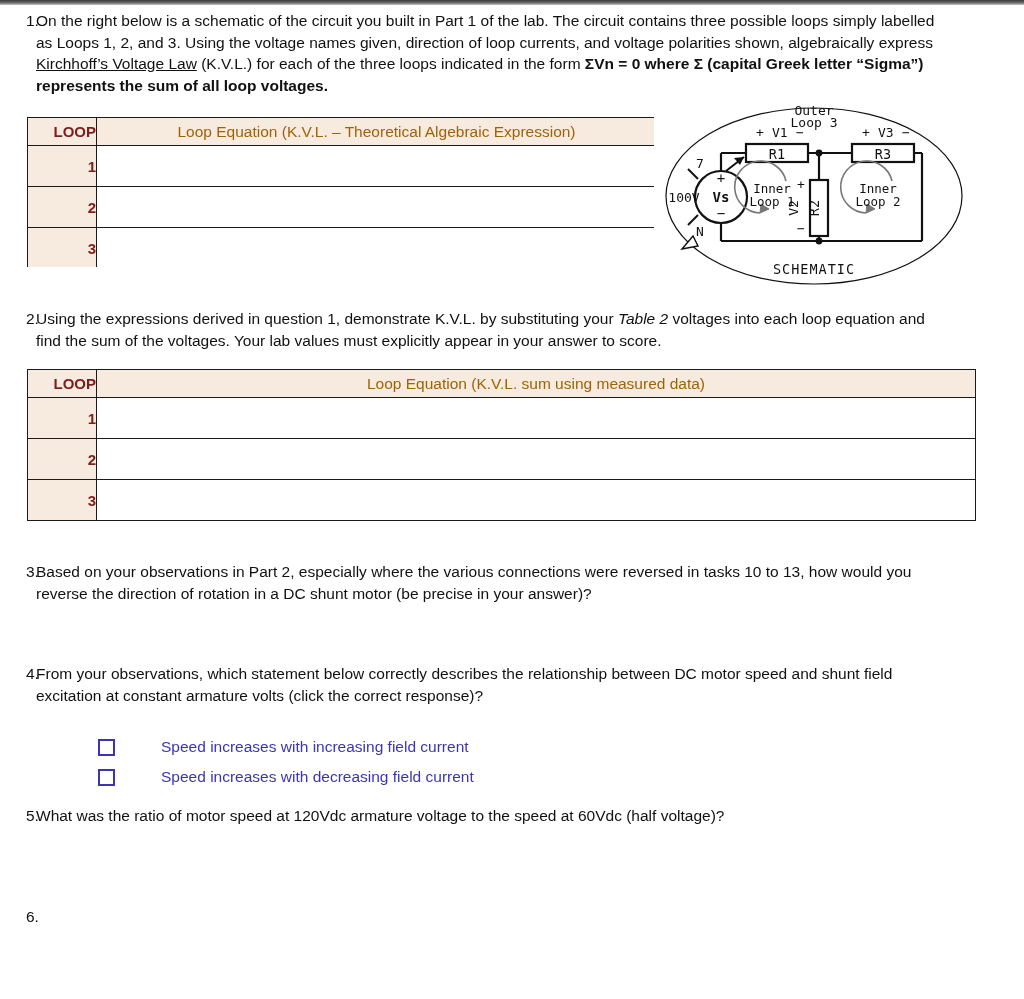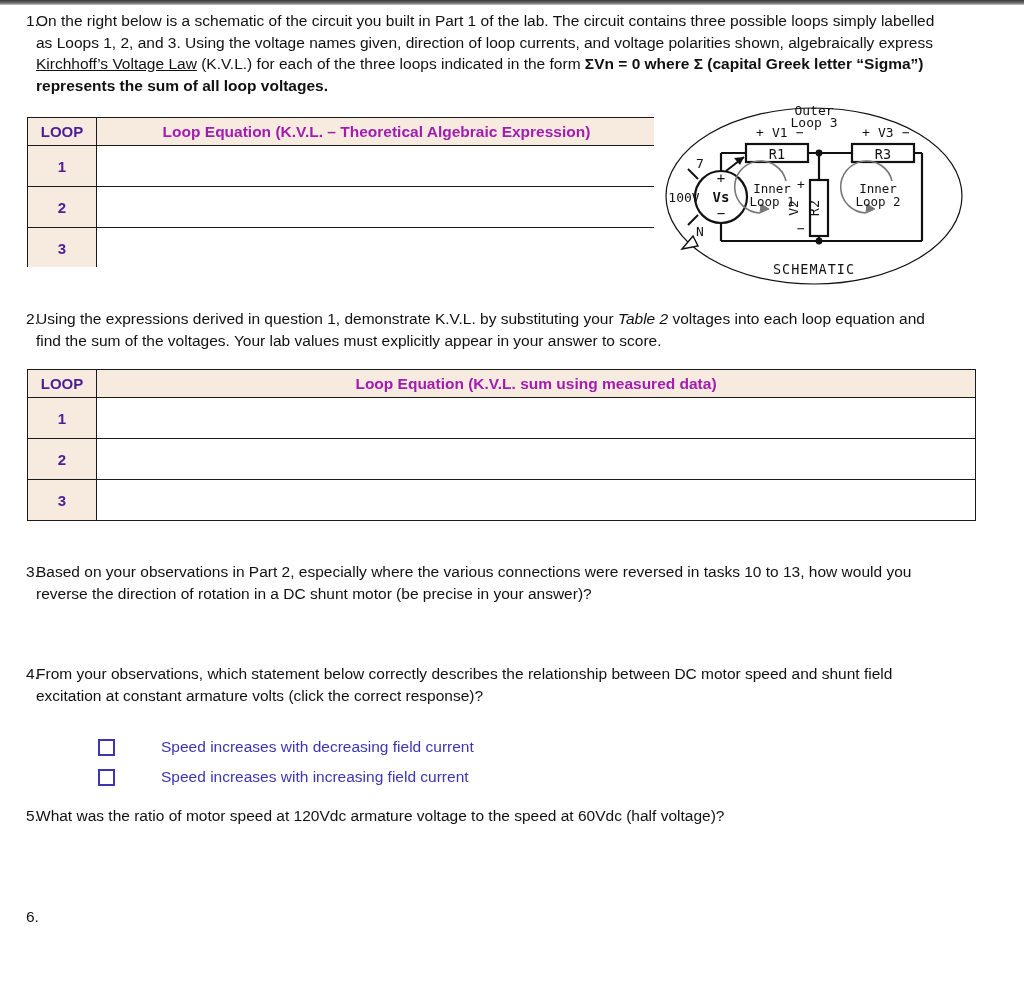--- a/index.html
+++ b/index.html
@@ -45,31 +45,31 @@
     background:#ffffff;
   }
   .tbl td,.tbl th{
     border:1.6px solid #1a1a1a;
     padding:0;
     margin:0;
   }
   .tbl .loopcol{
     width:68px;
     background:#F7EADF;
-    text-align:center;
+    text-align:right;
     font-weight:bold;
     font-size:15px;
-    color:#4c1d95;
+    color:#7f1d1d;
   }
   .tbl thead th{
     background:#F7EADF;
-    font-weight:bold;
+    font-weight:normal;
     font-size:15.5px;
     height:27px;
-    color:#a21caf;
+    color:#a16207;
   }
   .tbl tbody td{height:40px;}
   .tbl tbody td.blank{background:#ffffff;}
 
   
   #table1-wrap{
     position:absolute;left:27px;top:112px;
     width:627px;height:150px;overflow:hidden;
   }
   #table1{position:absolute;left:0;top:0;width:627px;}
@@ -252,25 +252,25 @@
   </div>
 
   <div class="q" id="q4">
     <div class="q-num">4.</div>
     <div class="q-body">From your observations, which statement below correctly describes the relationship between DC motor speed and shunt field excitation at constant armature volts (click the correct response)?</div>
   </div>
 
   <div id="opts">
     <div class="opt">
       <span class="cbx"></span>
-      <span class="opt-label">Speed increases with decreasing field current</span>
+      <span class="opt-label">Speed increases with increasing field current</span>
     </div>
     <div class="opt">
       <span class="cbx"></span>
-      <span class="opt-label">Speed increases with increasing field current</span>
+      <span class="opt-label">Speed increases with decreasing field current</span>
     </div>
   </div>
 
   <div class="q" id="q5">
     <div class="q-num">5.</div>
     <div class="q-body">What was the ratio of motor speed at 120Vdc armature voltage to the speed at 60Vdc (half voltage)?</div>
   </div>
 
   <div class="q" id="q6">
     <div class="q-num">6.</div>

